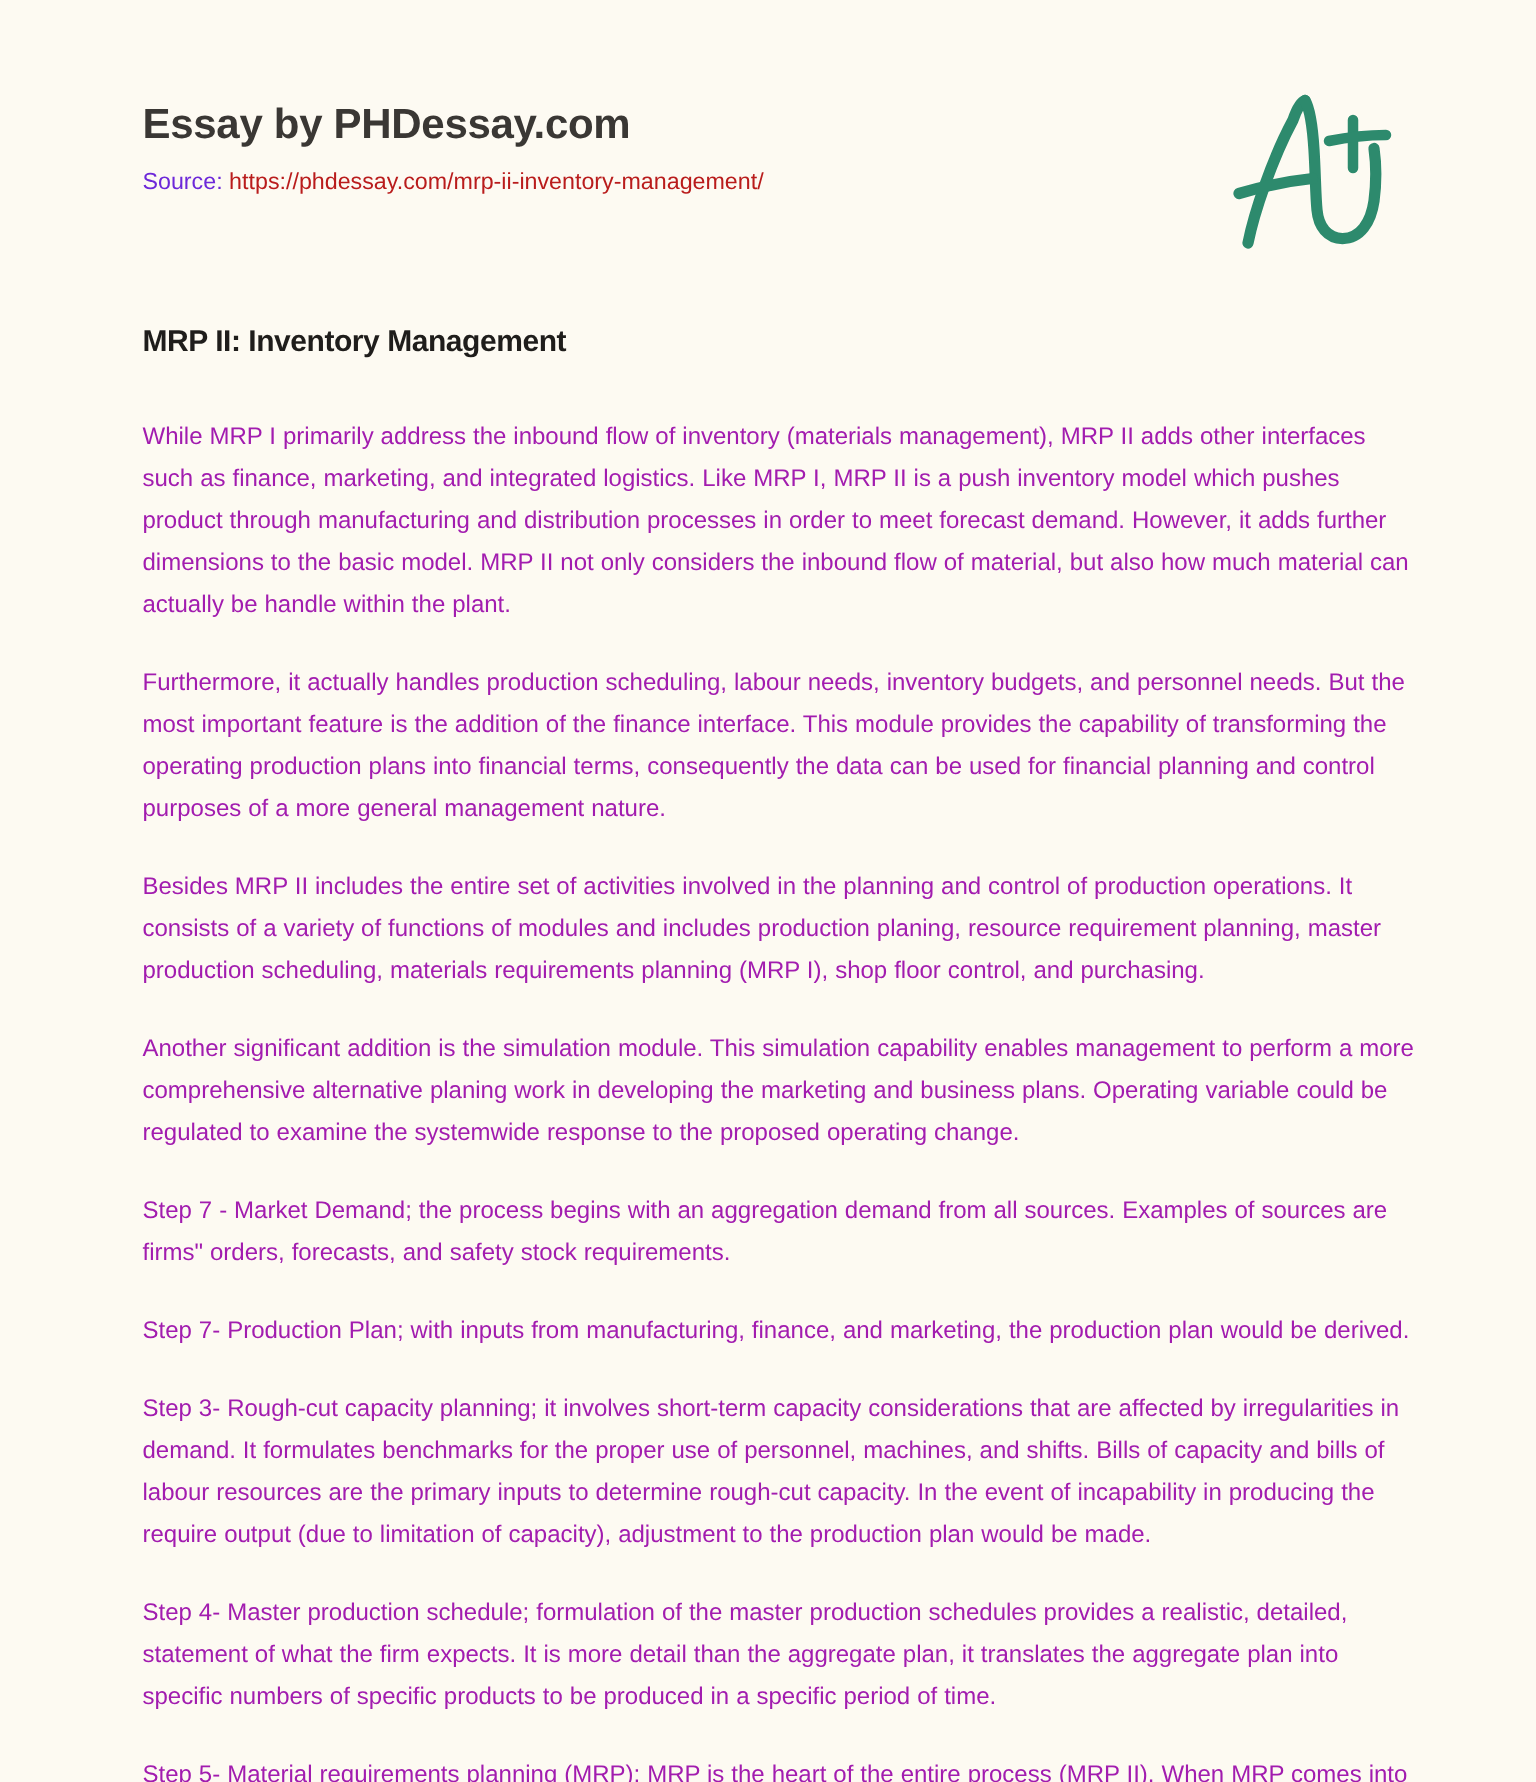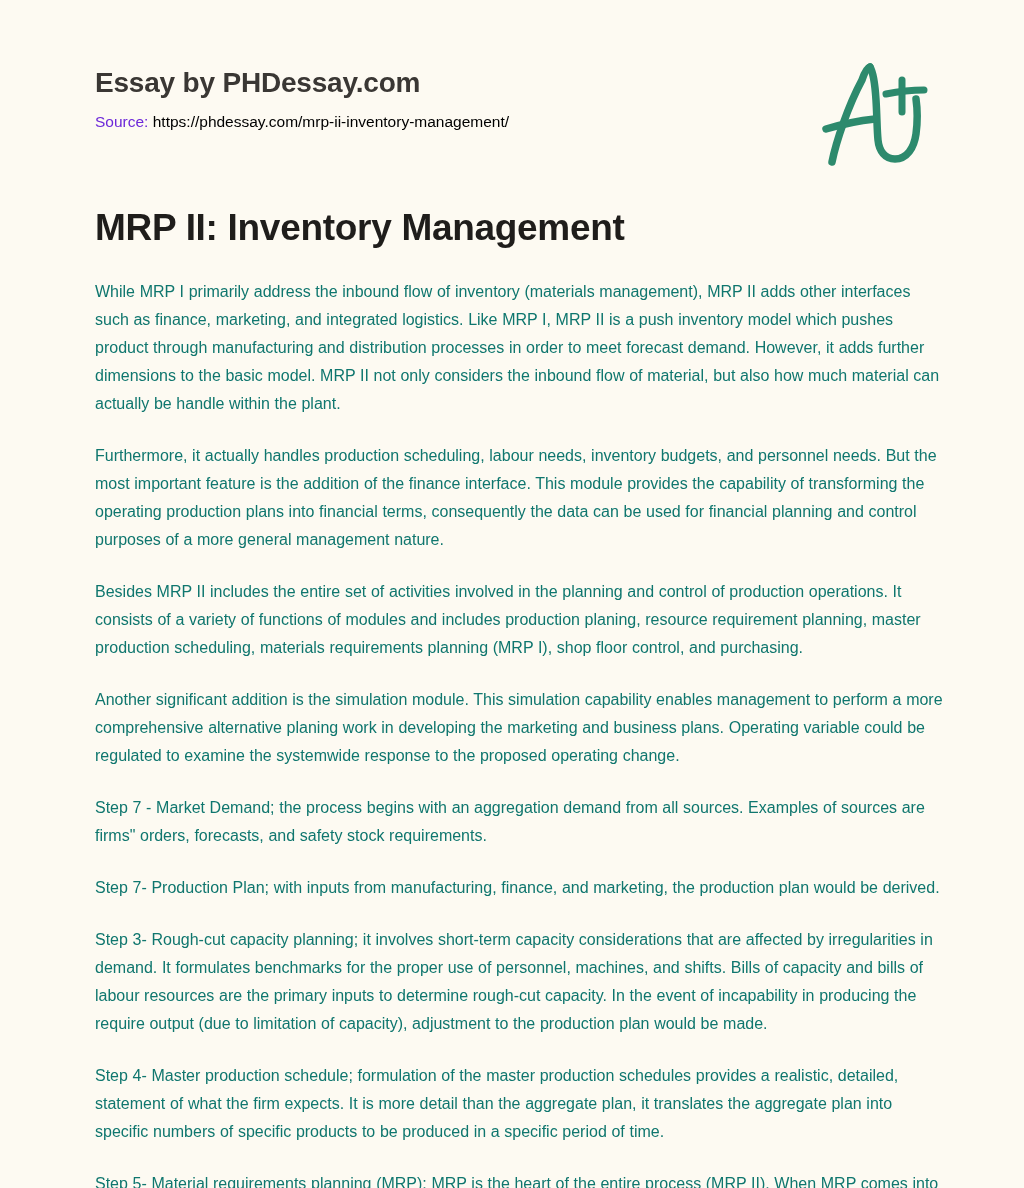--- a/index.html
+++ b/index.html
@@ -52,21 +52,21 @@
     margin-top: 14px;
     font-size: 15.5px;
     line-height: 20px;
     white-space: nowrap;
     color: #8d8a84;
   }
   .source-label {
     color: #6d28d9;
   }
   .source-url {
-    color: #000000;
+    color: #b91c1c;
     text-decoration: none;
   }
 
   
   .logo {
     position: absolute;
     left: 818px;
     top: 58px;
     width: 115px;
     height: 110px;
@@ -79,32 +79,32 @@
 
   
   .article {
     position: absolute;
     left: 95px;
     top: 208px;
     width: 848px;
   }
 
   .article-title {
-    font-size: 37px;
+    font-size: 20px;
     font-weight: bold;
     color: #1f1d1b;
     letter-spacing: -0.3px;
     line-height: 40px;
     margin: 0 0 30px 0;
   }
 
   .paragraph {
     font-size: 16px;
     line-height: 28px;
-    color: #0f766e;
+    color: #a21caf;
     margin: 0 0 24px 0;
     text-align: left;
     word-spacing: 0.2px;
   }
   .paragraph:last-child {
     margin-bottom: 0;
   }
 </style>
 </head>
 <body>

